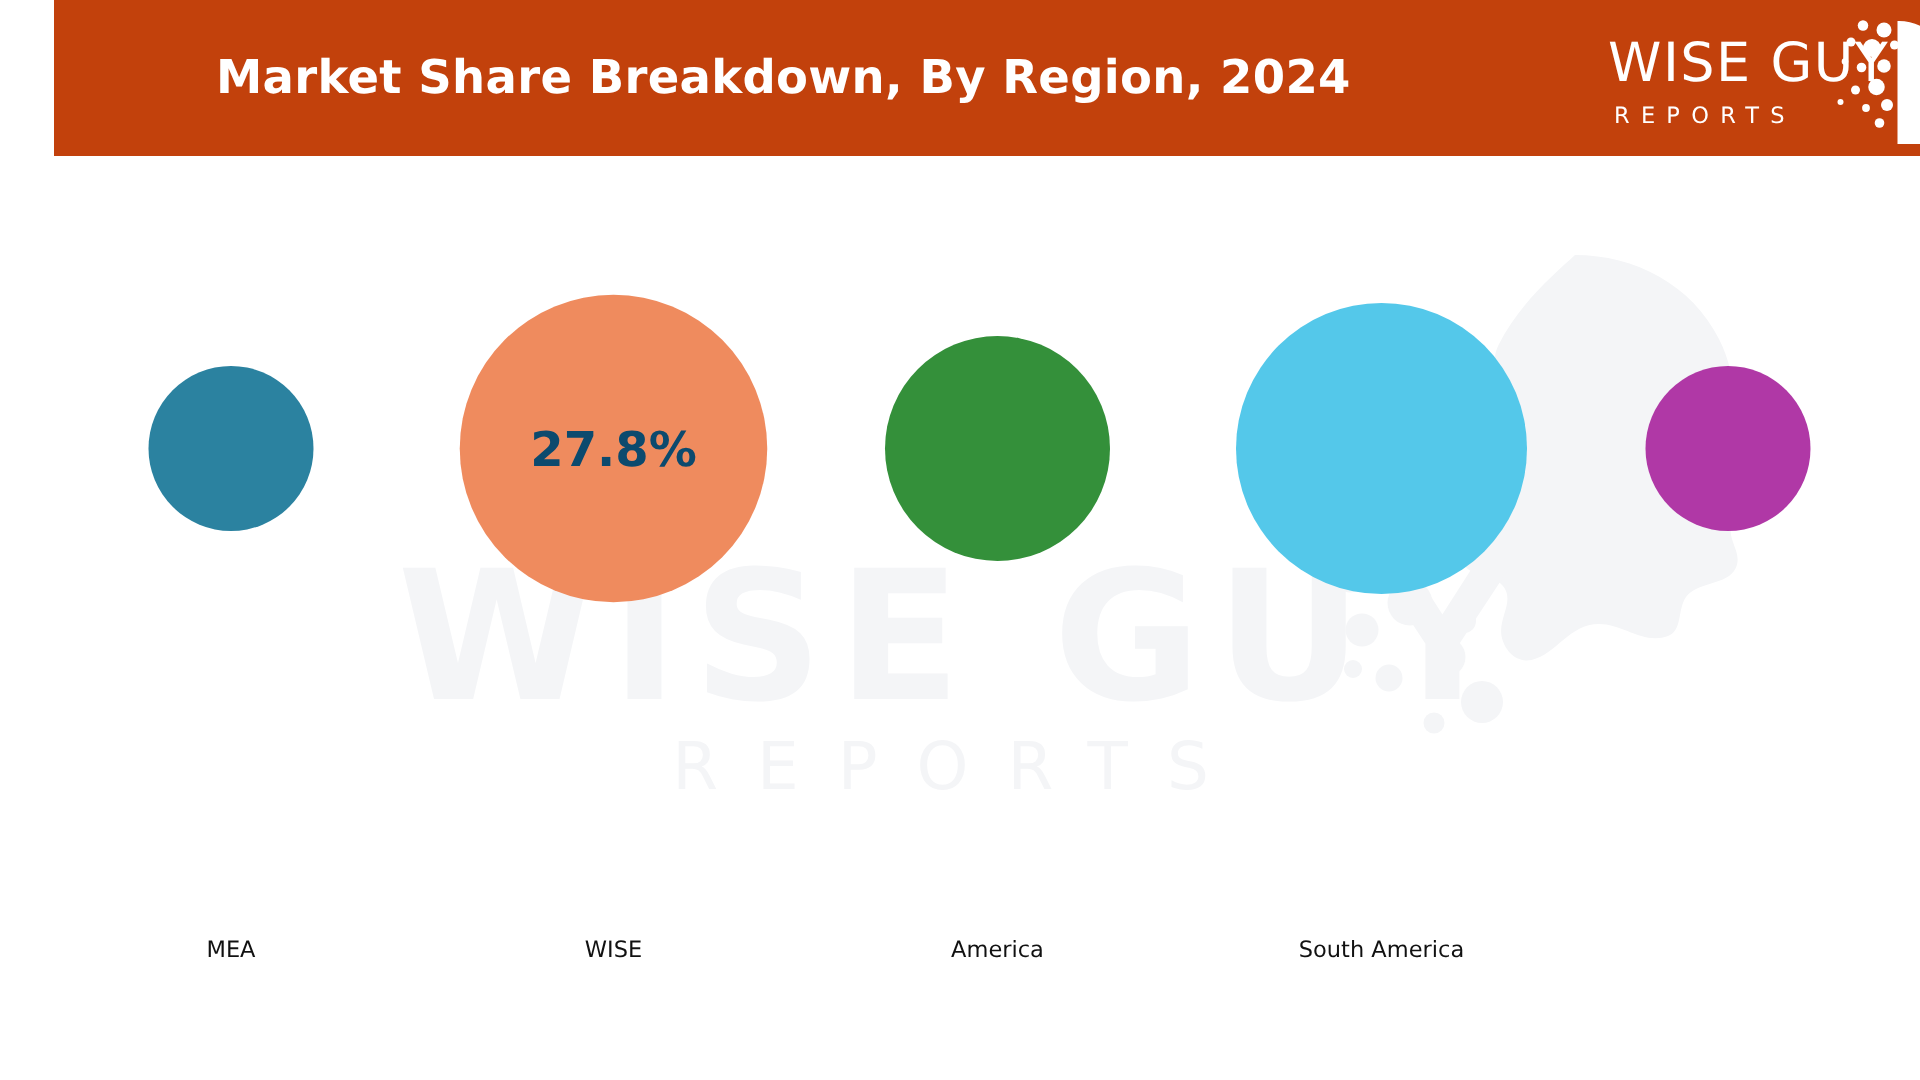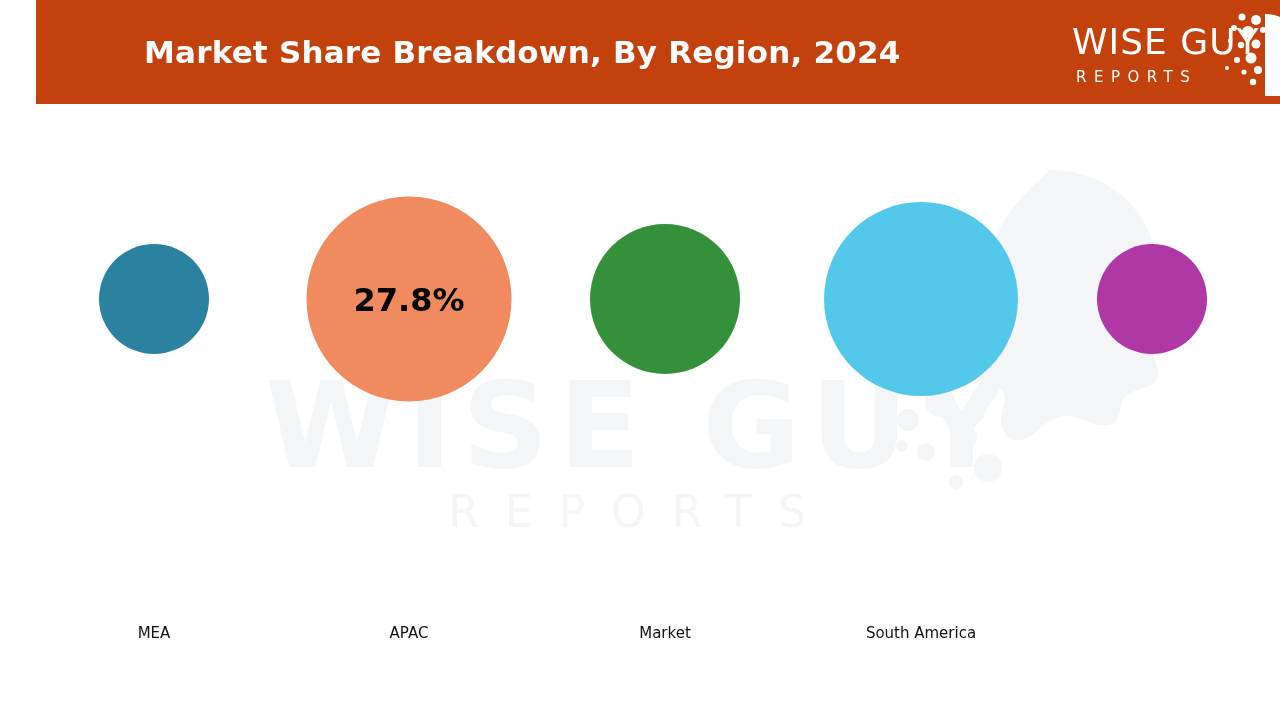--- a/index.html
+++ b/index.html
@@ -42,21 +42,21 @@
     font-family:"DejaVu Sans", sans-serif;
   }
   .wm-line1{font-size:120px;font-weight:bold;line-height:112px;letter-spacing:10px;}
   .wm-line2{font-size:44px;font-weight:normal;line-height:60px;letter-spacing:26px;}
 
   
   .plot{position:absolute;left:0;top:104px;width:1280px;height:616px;}
   .bubble{
     position:absolute;border-radius:50%;
     display:flex;align-items:center;justify-content:center;
-    color:#000000;font-weight:bold;font-size:32px;
+    color:#0c4a6e;font-weight:bold;font-size:32px;
     font-family:"DejaVu Sans", sans-serif;
     transform:translate(-50%,-50%);
   }
   .bubble .val{pointer-events:none;}
   .cat-label{
     position:absolute;transform:translateX(-50%);
     color:#111111;font-size:15px;font-weight:normal;
     font-family:"DejaVu Sans", sans-serif;
     white-space:nowrap;
   }
@@ -122,21 +122,21 @@
     <div class="wm-line1">WISE GUY</div>
     <div class="wm-line2">REPORTS</div>
   </div>
 
   <div class="plot" id="plot">
       <div class="bubble" style="width: 110px; height: 110px; left: 154px; top: 195px; background: rgb(43, 130, 160);"></div>
       <div class="cat-label" style="left: 154px; top: 520px;">MEA</div>
       <div class="bubble" style="width: 205px; height: 205px; left: 409px; top: 195px; background: rgb(239, 139, 94);">
         <span class="val">27.8%</span>
       </div>
-      <div class="cat-label" style="left: 409px; top: 520px;">APAC</div>
+      <div class="cat-label" style="left: 409px; top: 520px;">WISE</div>
       <div class="bubble" style="width: 150px; height: 150px; left: 665px; top: 195px; background: rgb(52, 144, 58);"></div>
-      <div class="cat-label" style="left: 665px; top: 520px;">Market</div>
+      <div class="cat-label" style="left: 665px; top: 520px;">America</div>
       <div class="bubble" style="width: 194px; height: 194px; left: 921px; top: 195px; background: rgb(84, 200, 234);"></div>
       <div class="cat-label" style="left: 921px; top: 520px;">South America</div>
       <div class="bubble" style="width: 110px; height: 110px; left: 1152px; top: 195px; background: rgb(176, 56, 166);"></div>
     </div>
 
 </div>
 
 </body></html>

